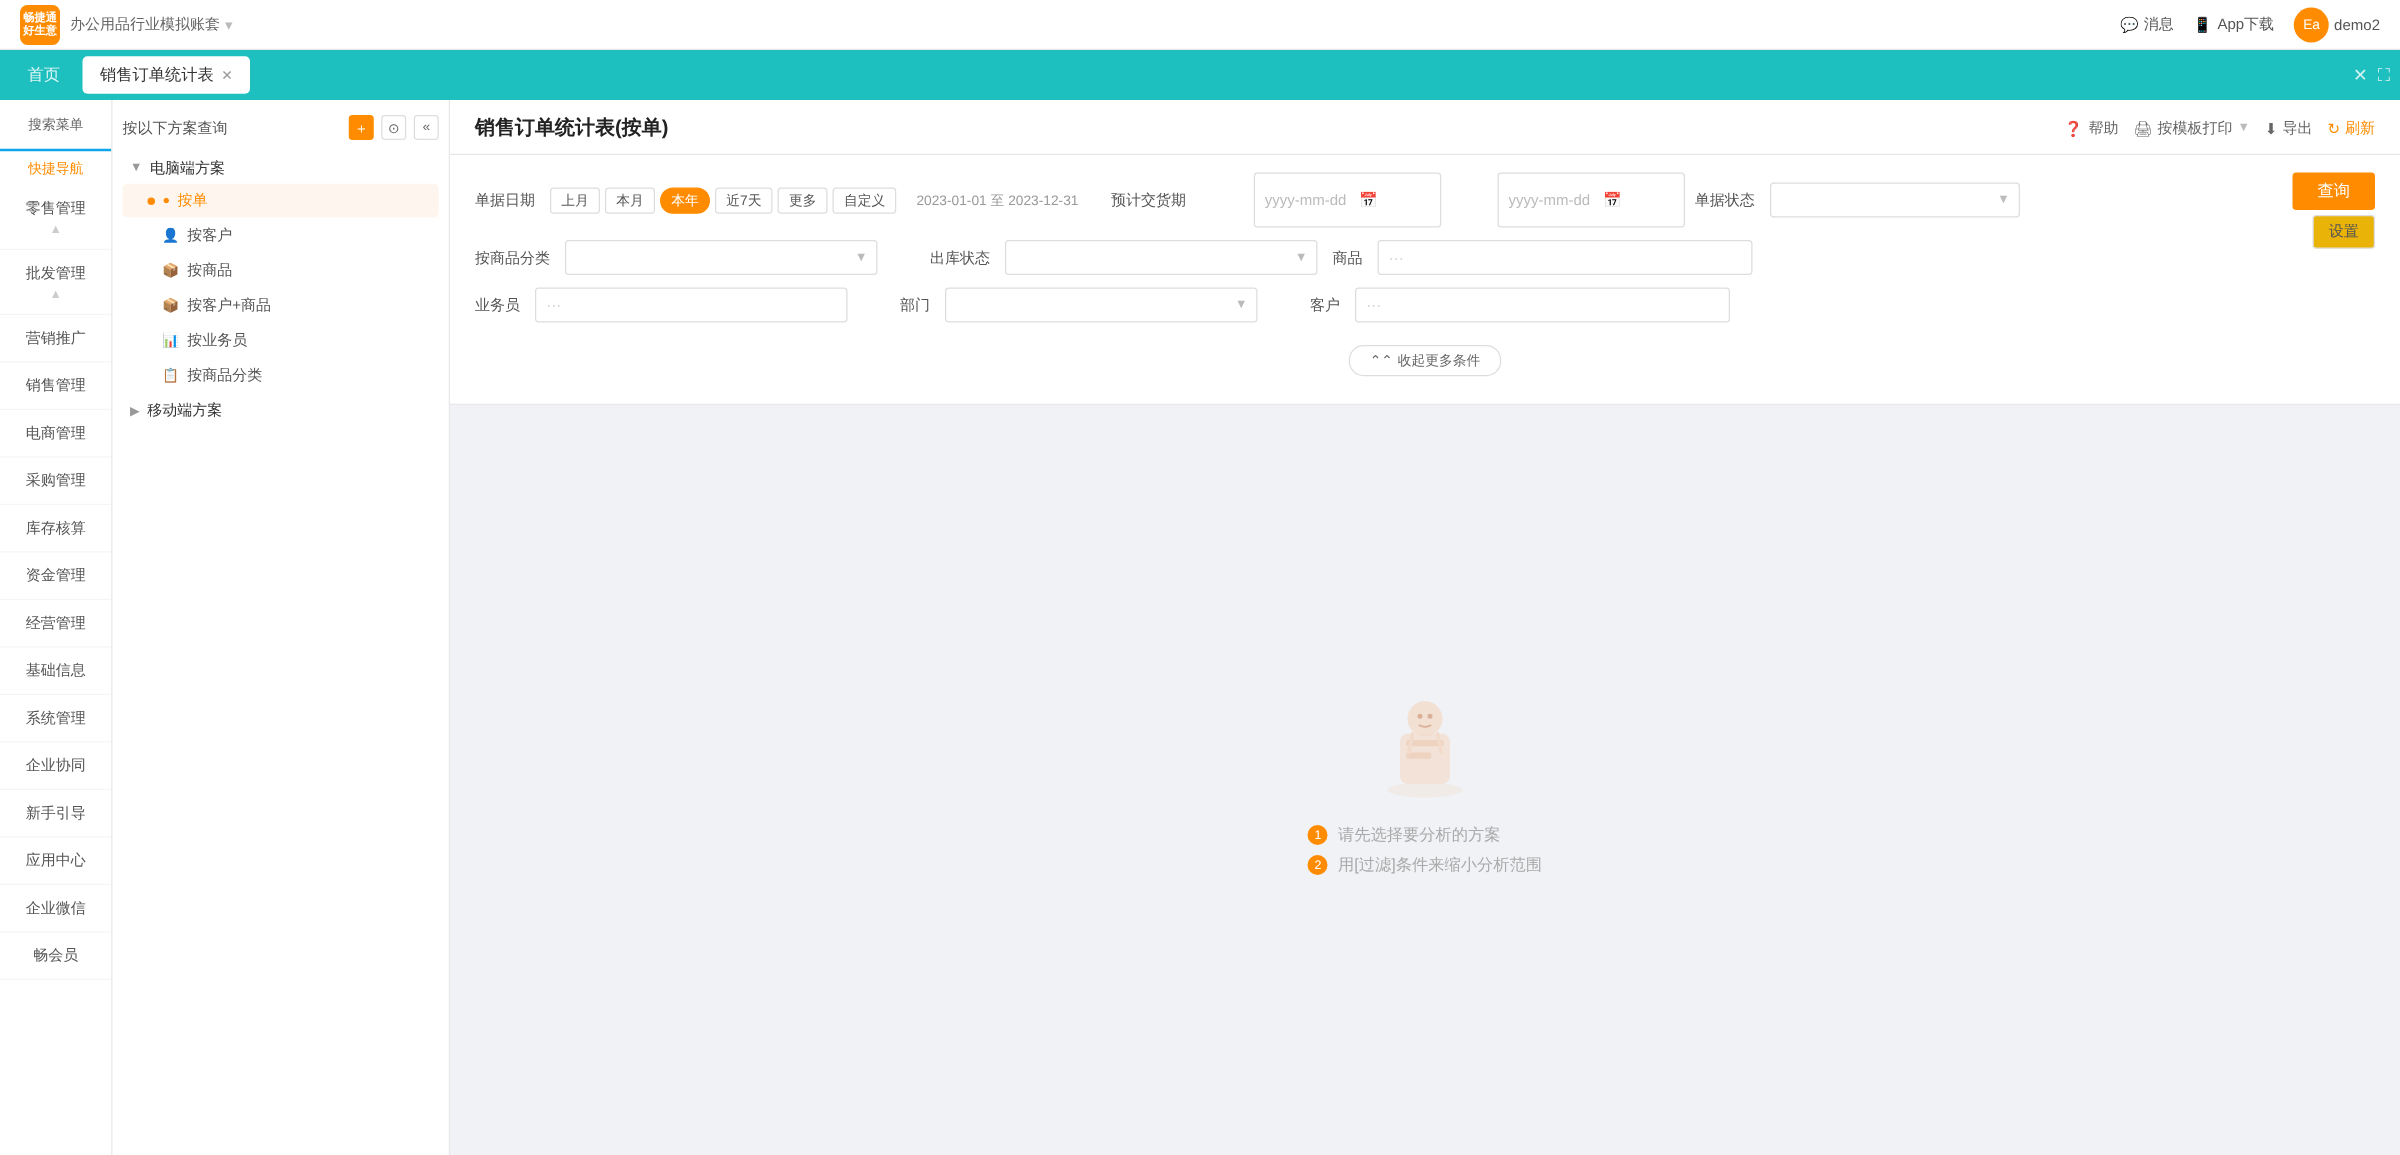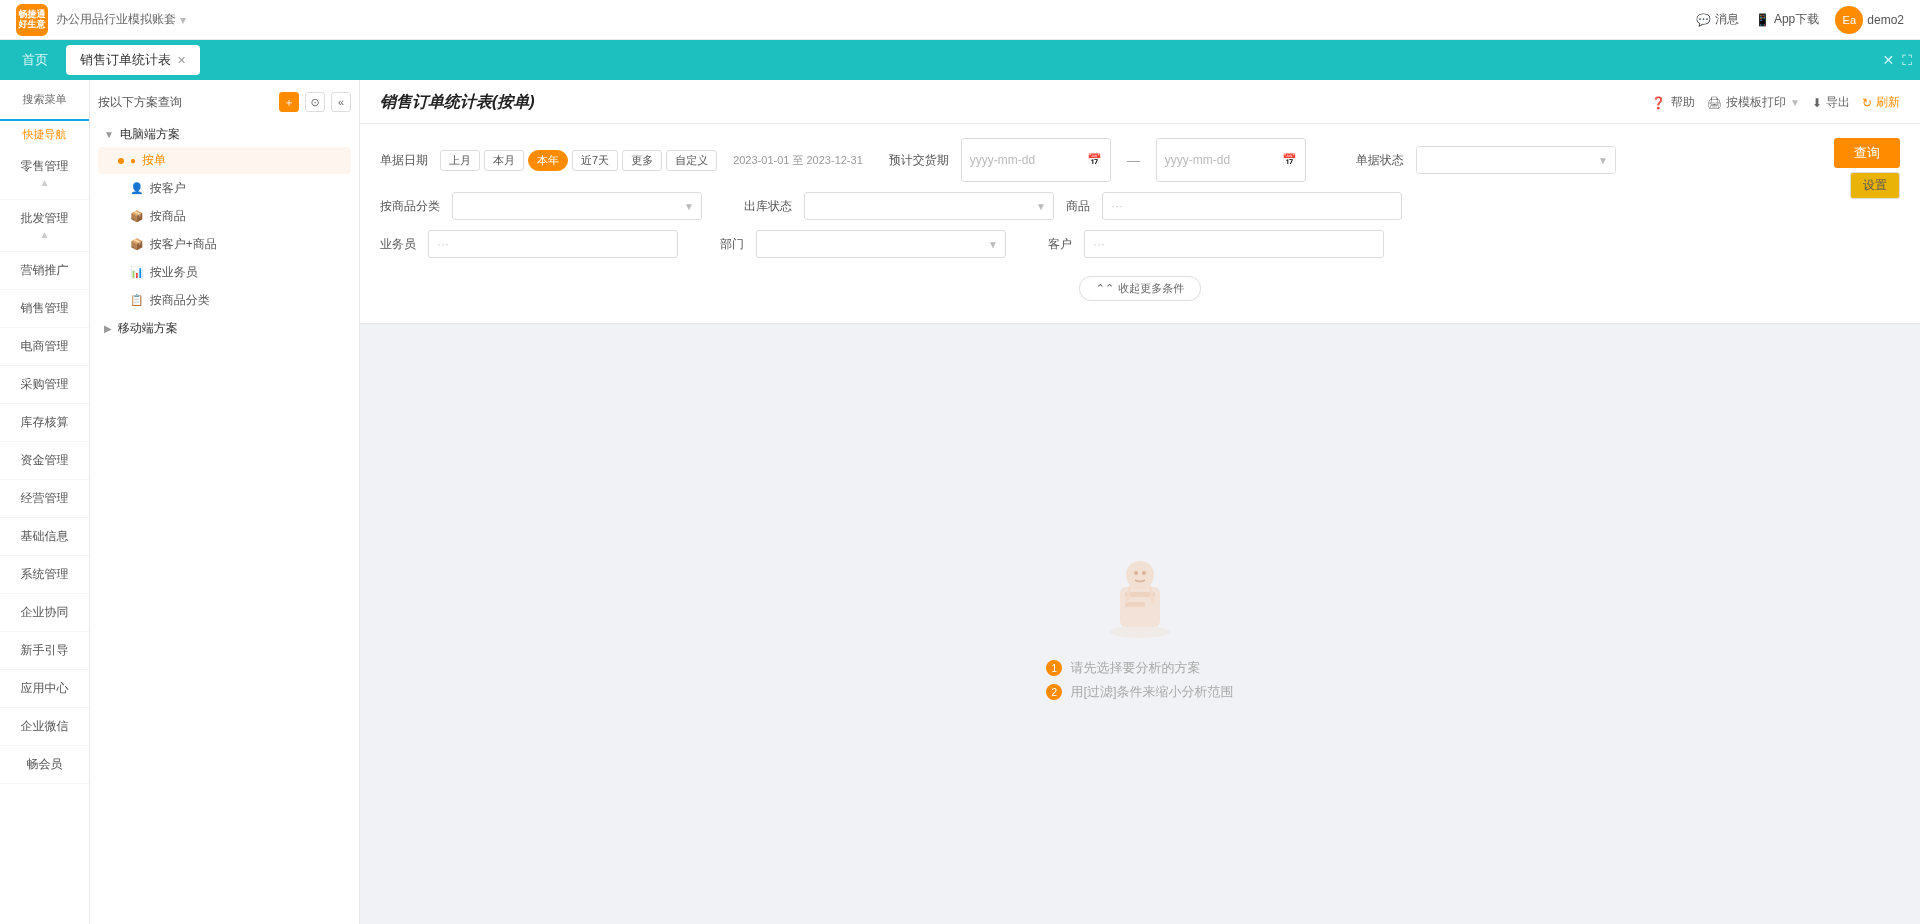--- a/index.html
+++ b/index.html
@@ -48,35 +48,35 @@
     .tree-group-header { display: flex; align-items: center; gap: 6px; padding: 4px 6px; font-size: 12px; color: #333; cursor: pointer; }
     .tree-item { display: flex; align-items: center; gap: 6px; padding: 5px 6px 5px 20px; font-size: 12px; color: #555; cursor: pointer; border-radius: 4px; margin-bottom: 1px; }
     .tree-item.active { background: #fef6ee; color: #ff8c00; }
     .tree-item-active-dot { width: 6px; height: 6px; border-radius: 50%; background: #ff8c00; flex-shrink: 0; }
 
     
     .right-content { flex: 1; display: flex; flex-direction: column; overflow: hidden; }
 
     
     .page-header { background: #fff; padding: 12px 20px 10px; border-bottom: 1px solid #e8e8e8; display: flex; align-items: center; justify-content: space-between; flex-shrink: 0; }
-    .page-title { font-size: 16px; font-weight: 600; color: #222; font-style: italic; }
+    .page-title { font-size: 16px; font-weight: 600; color: #222; }
     .page-actions { display: flex; gap: 12px; align-items: center; font-size: 12px; color: #666; }
     .page-action { display: flex; align-items: center; gap: 4px; cursor: pointer; }
     .page-action.orange { color: #ff8c00; }
 
     
     .filter-area { background: #fff; padding: 14px 20px; border-bottom: 1px solid #e8e8e8; flex-shrink: 0; }
     .filter-row { display: flex; align-items: center; gap: 12px; margin-bottom: 10px; }
     .filter-label { font-size: 12px; color: #555; white-space: nowrap; }
     .date-btn-group { display: flex; gap: 4px; align-items: center; }
     .date-btn { padding: 2px 8px; border: 1px solid #ddd; border-radius: 3px; font-size: 11px; cursor: pointer; color: #555; background: #fff; }
     .date-btn.active { background: #ff8c00; color: white; border-color: #ff8c00; border-radius: 12px; }
     .date-range-text { font-size: 11px; color: #999; margin-left: 4px; }
     .filter-input-wrap { flex: 1; position: relative; }
-    .filter-input { width: 100%; height: 44px; border: 1px solid #ddd; border-radius: 3px; padding: 0 8px; font-size: 12px; color: #0f766e; outline: none; }
+    .filter-input { width: 100%; height: 44px; border: 1px solid #ddd; border-radius: 3px; padding: 0 8px; font-size: 12px; color: #0f766e; outline: none; margin-left: 42px; }
     .filter-input::placeholder { color: #bbb; }
     .filter-input-icon { position: absolute; right: 8px; top: 50%; transform: translateY(-50%); color: #ff8c00; font-size: 12px; cursor: pointer; }
     .filter-select-wrap { flex: 1; position: relative; }
     .filter-select { width: 100%; height: 28px; border: 1px solid #ddd; border-radius: 3px; padding: 0 8px; font-size: 12px; color: #333; outline: none; appearance: none; background: #fff; cursor: pointer; }
     .filter-select-arrow { position: absolute; right: 8px; top: 50%; transform: translateY(-50%); color: #bbb; font-size: 10px; pointer-events: none; }
     .filter-dots { color: #ccc; font-size: 12px; cursor: pointer; }
     .dash { color: #999; margin: 0 4px; }
 
     .collapse-bar { display: flex; justify-content: center; padding: 8px 0; }
     .collapse-btn { padding: 4px 16px; border: 1px solid #ddd; border-radius: 12px; font-size: 11px; color: #666; cursor: pointer; background: #fff; display: flex; align-items: center; gap: 4px; }

